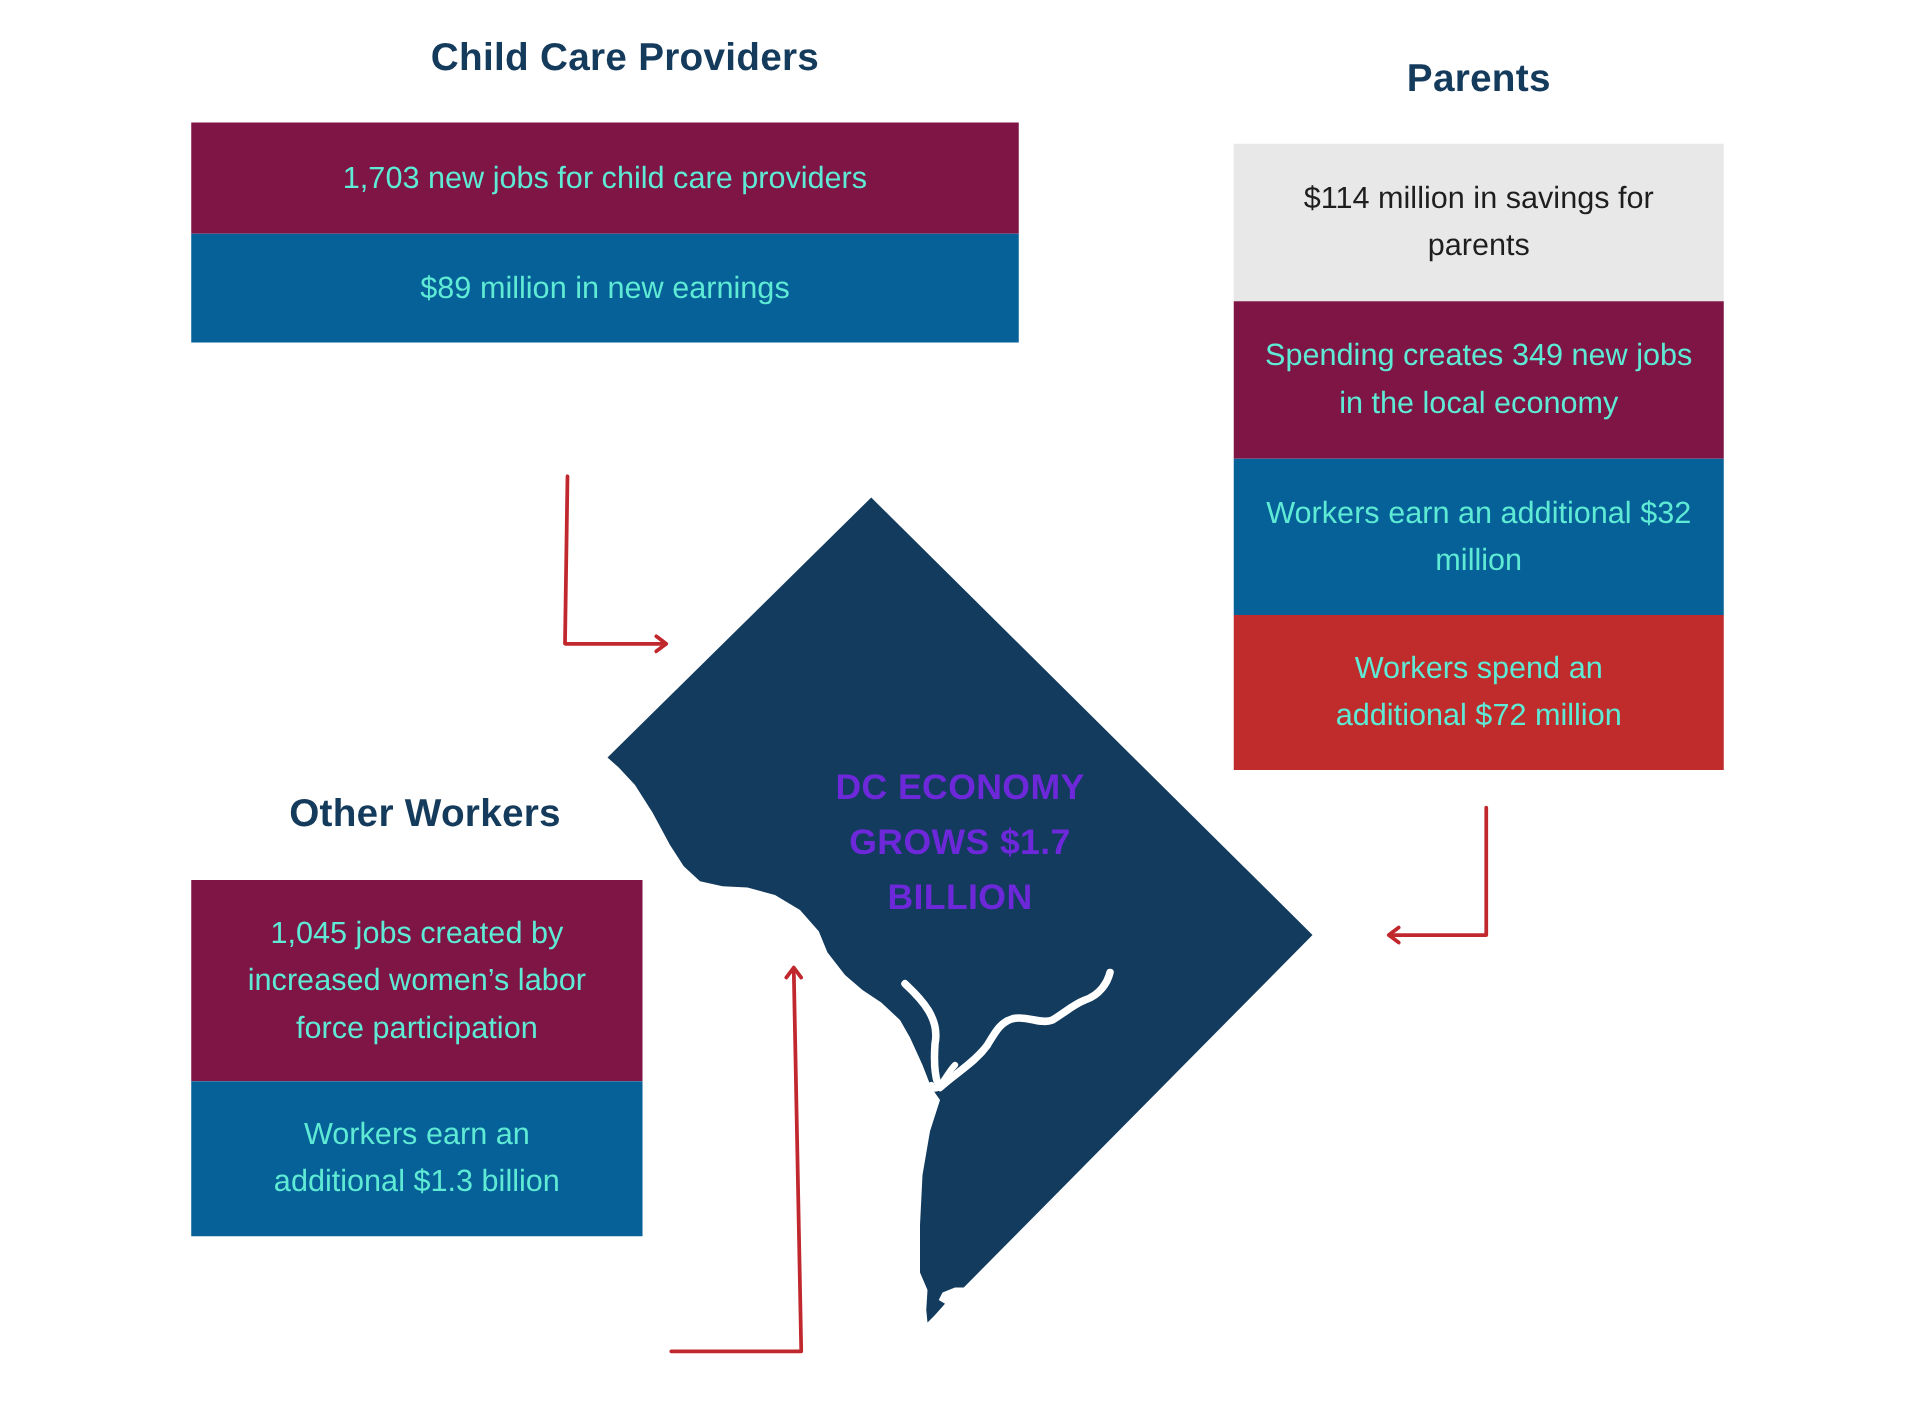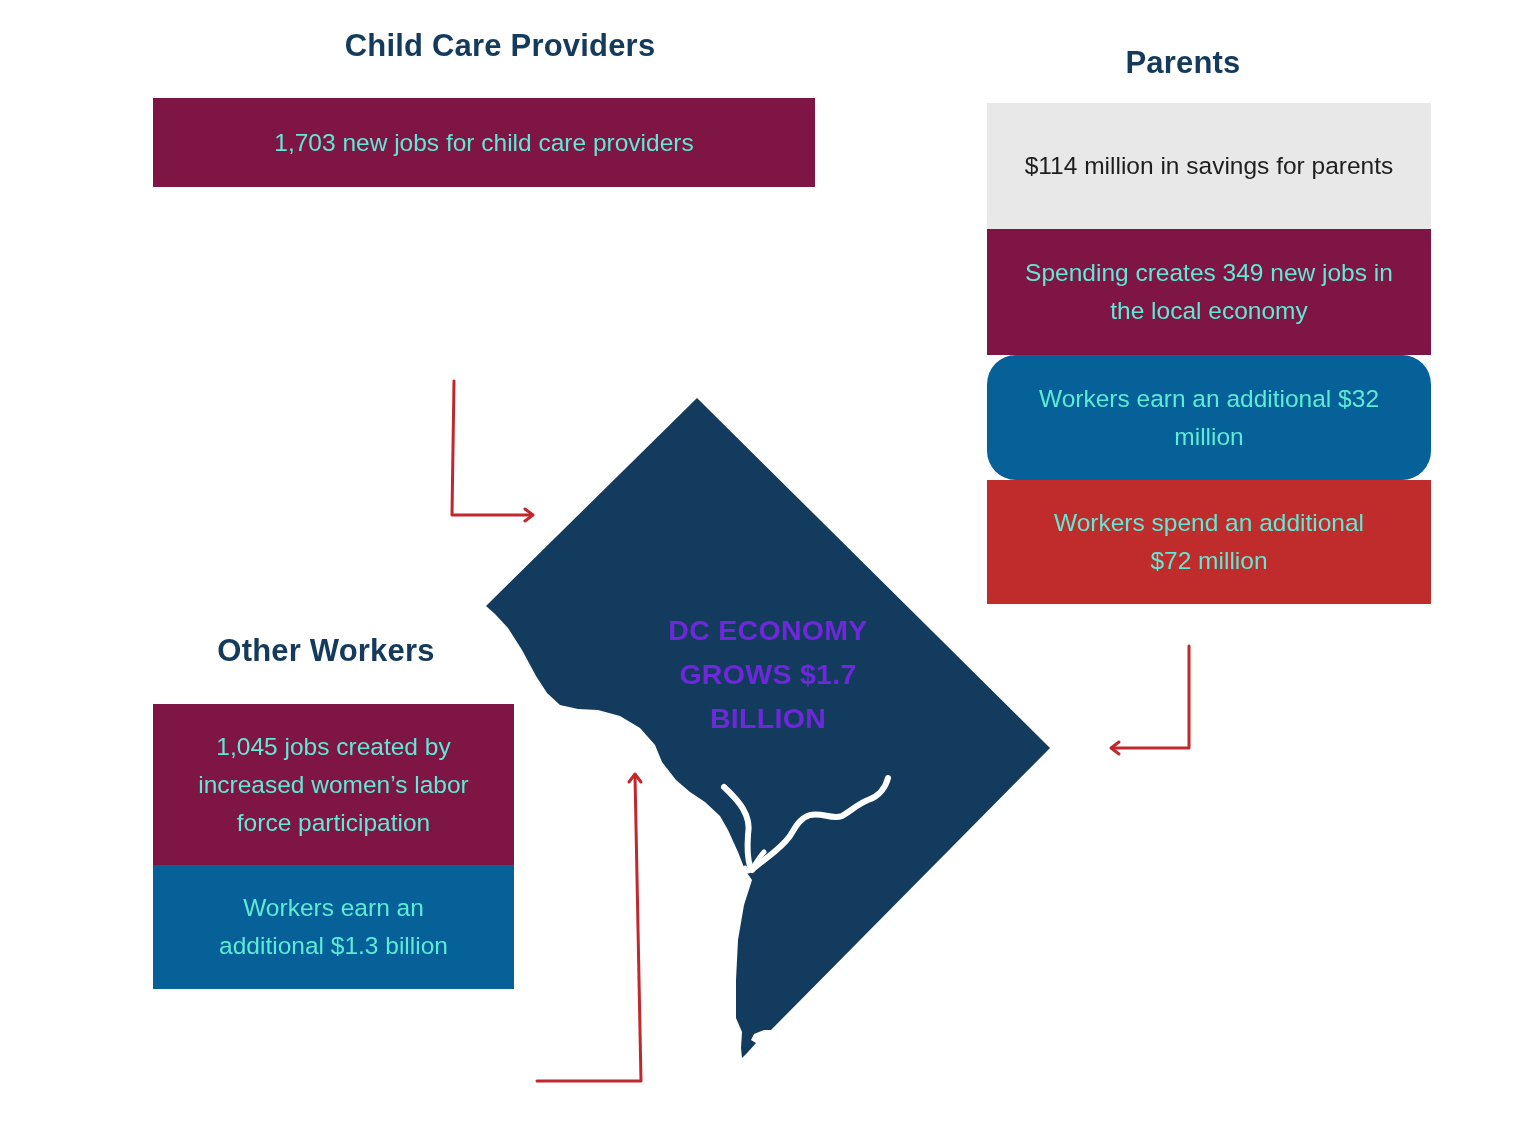--- a/index.html
+++ b/index.html
@@ -80,29 +80,30 @@
 
   <g stroke="#c0282d" stroke-width="3" fill="none" stroke-linecap="round" stroke-linejoin="round">
     <path d="M537,1081 L641,1081 L635,775"></path>
     <path d="M629,782 L635,774 L641,782"></path>
   </g>
 </svg>
 
 <div class="heading" style="left:169px; top:28px; width:662px;">Child Care Providers</div>
 <div class="stack" style="left:153px; top:98px; width:662px;">
   <div class="cell purple" style="height:89px;">1,703 new jobs for child care providers</div>
+  <div class="cell blue" style="height:87px;">$89 million in new earnings</div>
 </div>
 
 <div class="heading" style="left:987px; top:45px; width:392px;">Parents</div>
-<div class="stack" style="left:987px; top:103px; width:444px;justify-content:space-between;">
+<div class="stack" style="left:987px; top:115px; width:392px;justify-content:space-between;">
   <div class="cell gray" style="height:126px; padding:0 32px;">$114 million in savings for parents</div>
   <div class="cell purple" style="height:126px; padding:0 22px;">Spending creates 349 new jobs in the local economy</div>
-  <div class="cell blue" style="height:125px; padding:14px 20px;border-radius:29px;">Workers earn an additional $32 million</div>
+  <div class="cell blue" style="height:125px; padding:14px 20px;">Workers earn an additional $32 million</div>
   <div class="cell red" style="height:124px; padding:0 52px;">Workers spend an additional $72 million</div>
 </div>
 
-<div class="heading" style="left:153px; top:633px; width:346px;">Other Workers</div>
+<div class="heading" style="left:167px; top:633px; width:346px;">Other Workers</div>
 <div class="stack" style="left:153px; top:704px; width:361px;">
   <div class="cell purple" style="height:161px; padding:0 20px;">1,045 jobs created by increased women’s labor force participation</div>
   <div class="cell blue" style="height:124px; padding:0 44px;">Workers earn an additional $1.3 billion</div>
 </div>
 
 <div class="center-label">DC ECONOMY GROWS $1.7 BILLION</div>
 
 </body></html>

